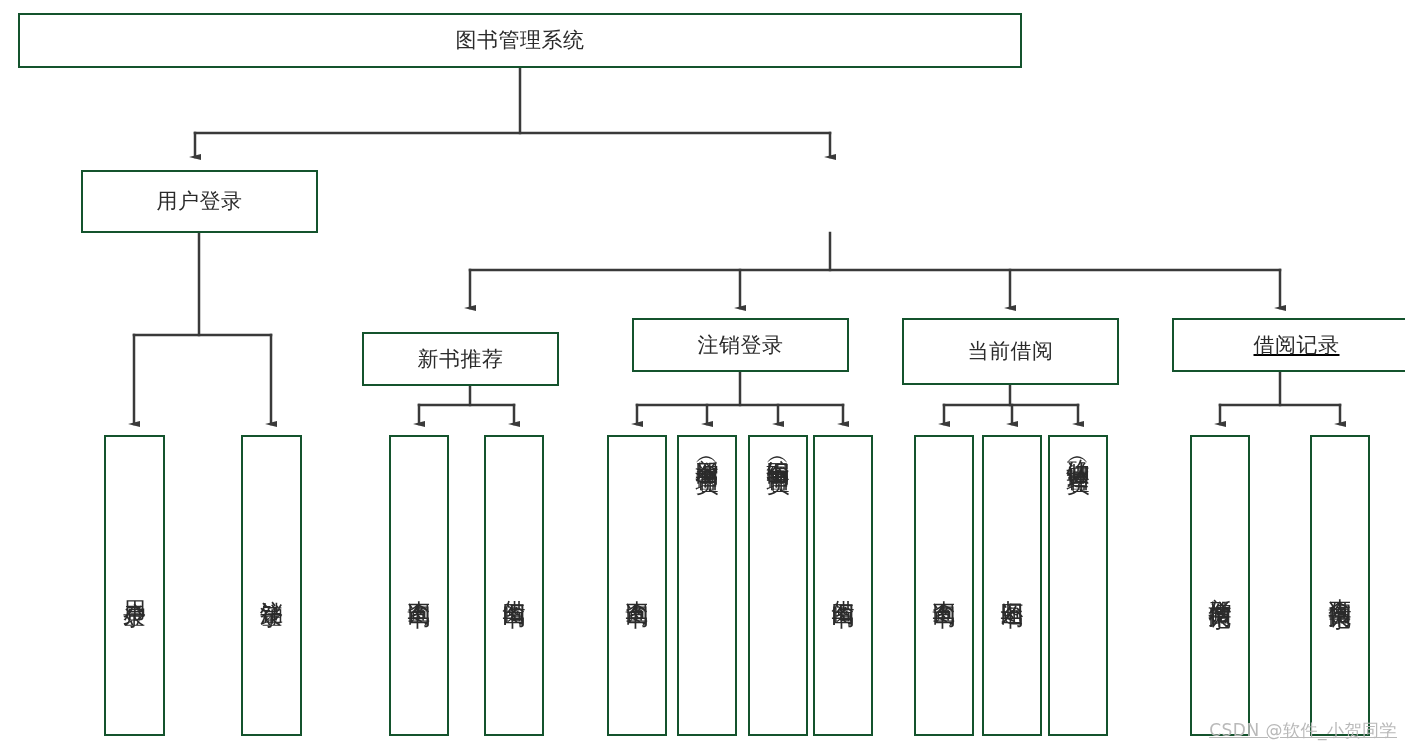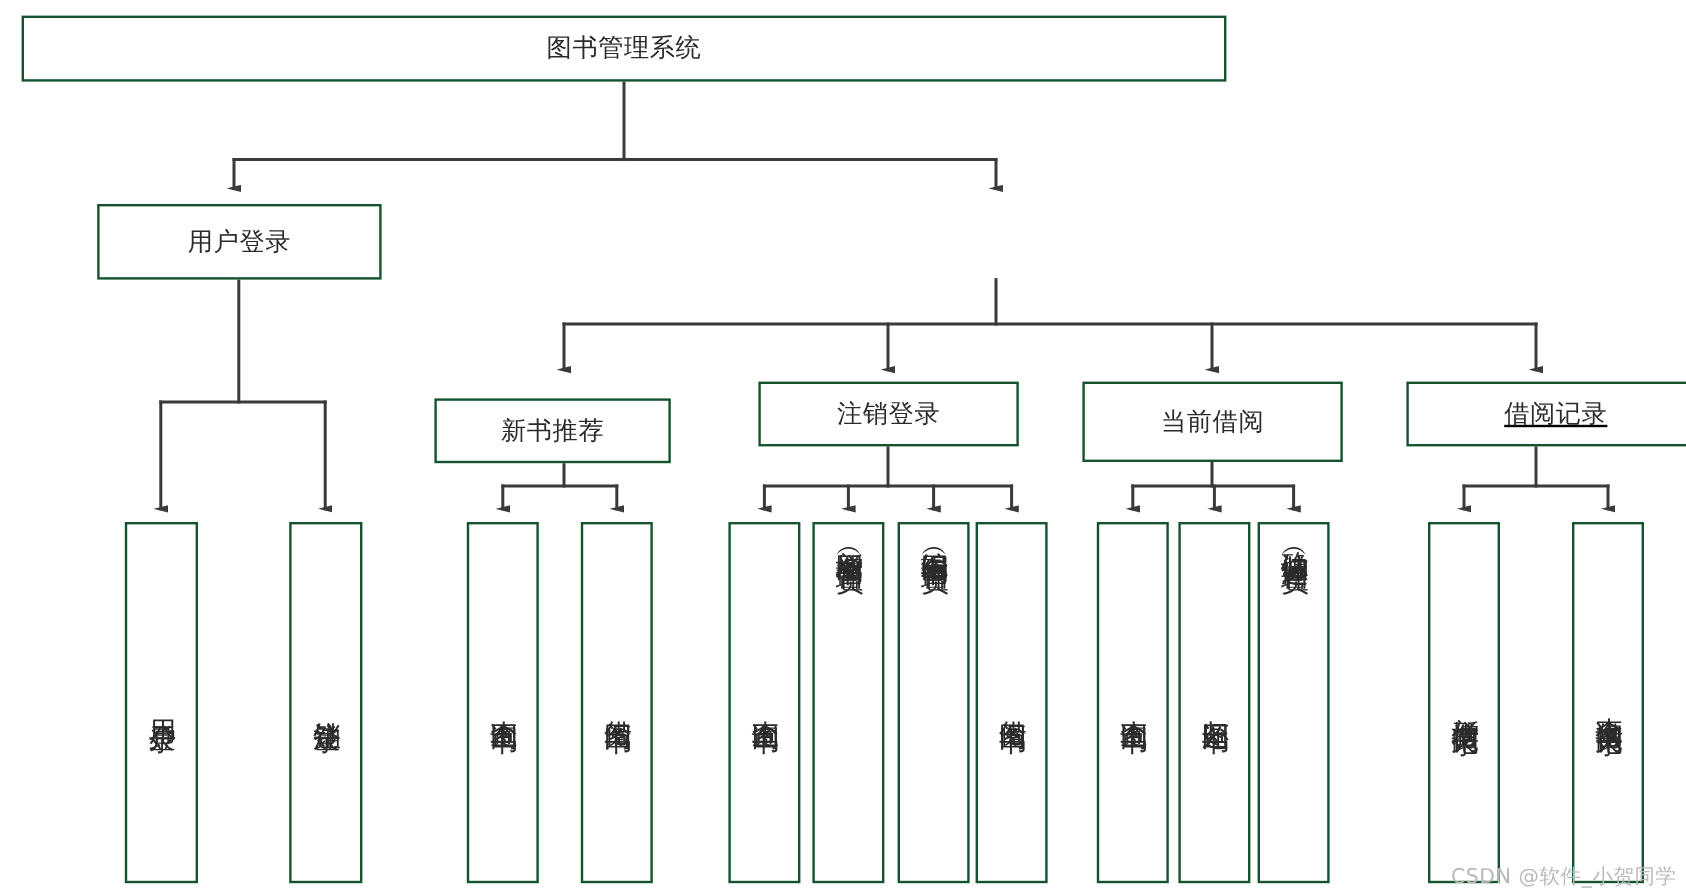--- a/index.html
+++ b/index.html
@@ -67,20 +67,21 @@
   }
   #watermark {
     position: absolute;
     right: 8px;
     bottom: 5px;
     font-size: 17px;
     color: #b9b9b9;
     letter-spacing: 0.5px;
     z-index: 5;
     font-family: "DejaVu Sans", "Liberation Sans", sans-serif;
+    text-decoration: underline;
   }
 </style>
 </head>
 <body>
 
 <div id="diagram-root">
 
   <svg id="edges-layer" width="1405" height="747" viewBox="0 0 1405 747" xmlns="http://www.w3.org/2000/svg">
     <defs>
       <marker id="arrowhead" markerWidth="10" markerHeight="12" refX="3" refY="6" orient="auto" markerUnits="userSpaceOnUse">

